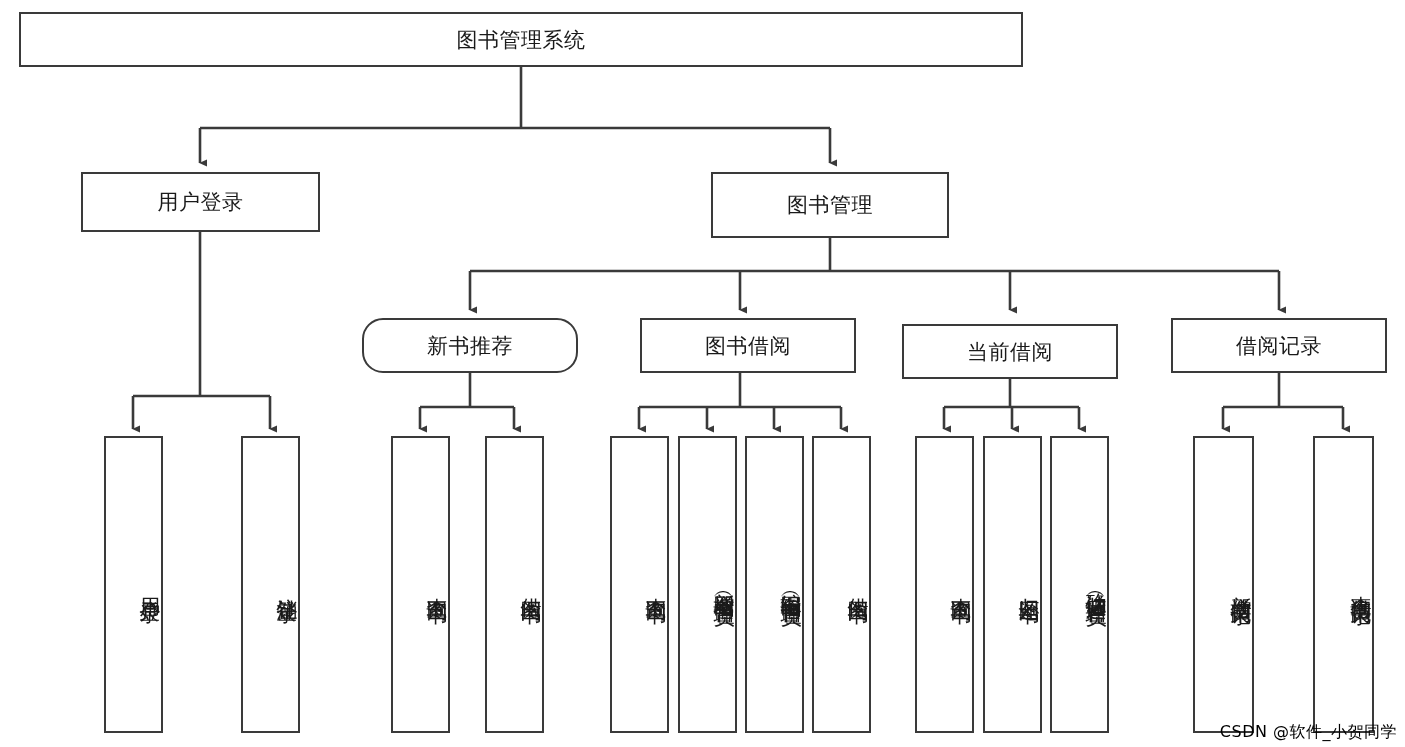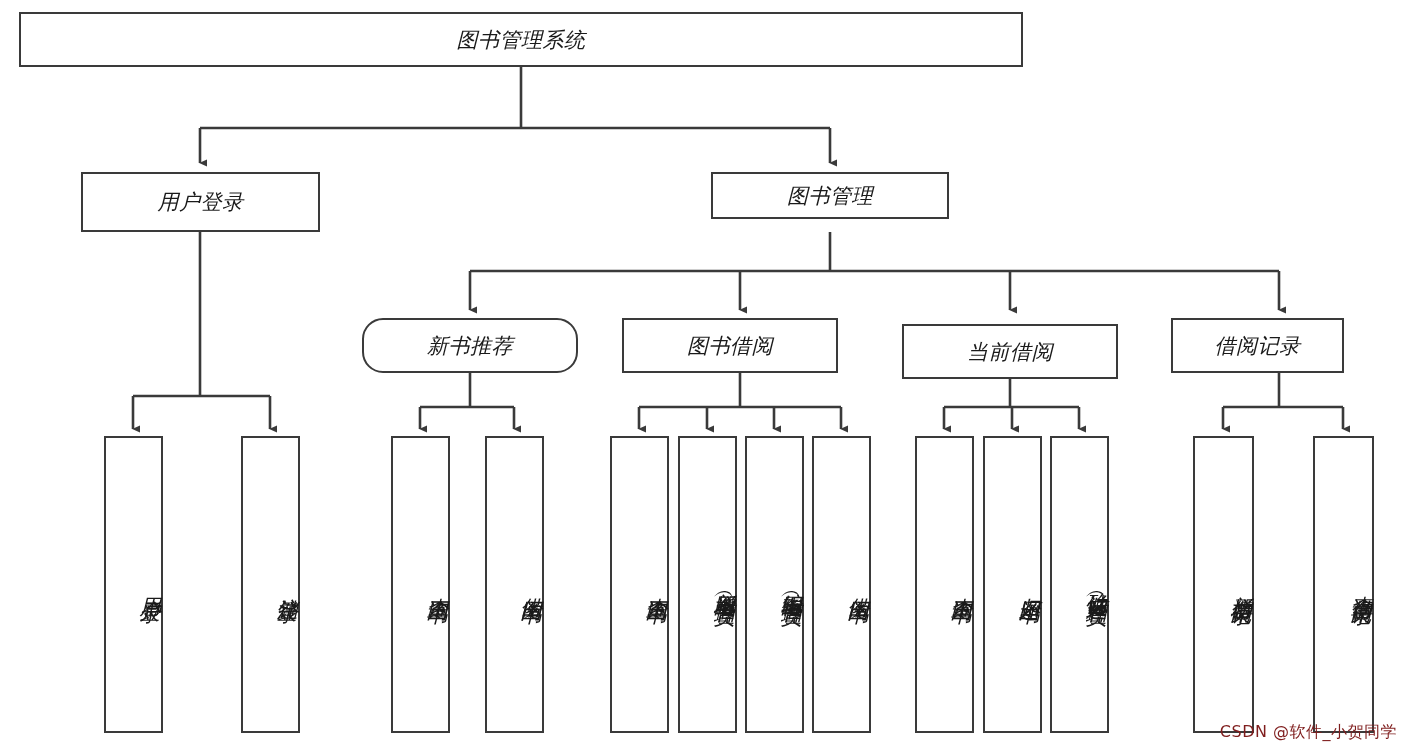--- a/index.html
+++ b/index.html
@@ -28,21 +28,20 @@
   }
   .node {
     position: absolute;
     box-sizing: border-box;
     background: #ffffff;
     border: 2.5px solid #3a3a3a;
     display: flex;
     align-items: center;
     justify-content: center;
     color: #1a1a1a;
-    font-style: italic;
   }
   .node.horizontal {
     font-size: 21px;
     letter-spacing: 0.5px;
   }
   .node.vertical {
     writing-mode: vertical-rl;
     text-orientation: upright;
     font-size: 21px;
     letter-spacing: 2px;
@@ -55,21 +54,21 @@
   .node.vertical .vlabel {
     writing-mode: vertical-rl;
     text-orientation: upright;
     white-space: nowrap;
   }
   .watermark {
     position: absolute;
     right: 8px;
     bottom: 4px;
     font-size: 16px;
-    color: #7f1d1d;
+    color: #000000;
     letter-spacing: 0.5px;
     white-space: nowrap;
     pointer-events: none;
   }
 </style>
 </head>
 <body>
 
 <div id="diagram-root">
 
@@ -123,34 +122,34 @@
     </g>
   </svg>
 
   <div class="node horizontal" style="left:19px; top:12px; width:1004px; height:55px;">
     <span>图书管理系统</span>
   </div>
 
   <div class="node horizontal" style="left:81px; top:172px; width:239px; height:60px;">
     <span>用户登录</span>
   </div>
-  <div class="node horizontal" style="left:711px; top:172px; width:238px; height:47px;">
+  <div class="node horizontal" style="left:711px; top:172px; width:238px; height:66px;">
     <span>图书管理</span>
   </div>
 
   <div class="node horizontal" style="left:362px; top:318px; width:216px; height:55px;border-radius:21px;">
     <span>新书推荐</span>
   </div>
-  <div class="node horizontal" style="left:622px; top:318px; width:216px; height:55px;">
+  <div class="node horizontal" style="left:640px; top:318px; width:216px; height:55px;">
     <span>图书借阅</span>
   </div>
   <div class="node horizontal" style="left:902px; top:324px; width:216px; height:55px;">
     <span>当前借阅</span>
   </div>
-  <div class="node horizontal" style="left:1171px; top:318px; width:173px; height:55px;">
+  <div class="node horizontal" style="left:1171px; top:318px; width:216px; height:55px;">
     <span>借阅记录</span>
   </div>
 
   <div class="node vertical" style="left:104px; top:436px; width:59px; height:297px;">
     <span class="vlabel">用户登录</span>
   </div>
   <div class="node vertical" style="left:241px; top:436px; width:59px; height:297px;">
     <span class="vlabel">注销登录</span>
   </div>
 

